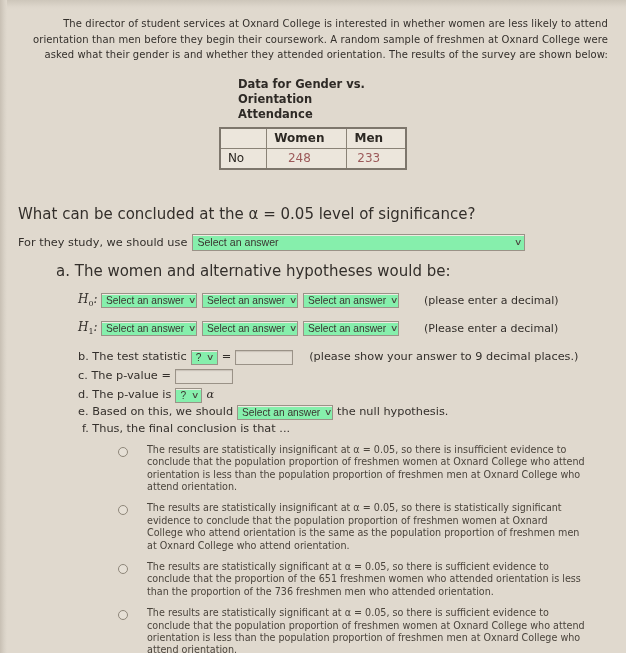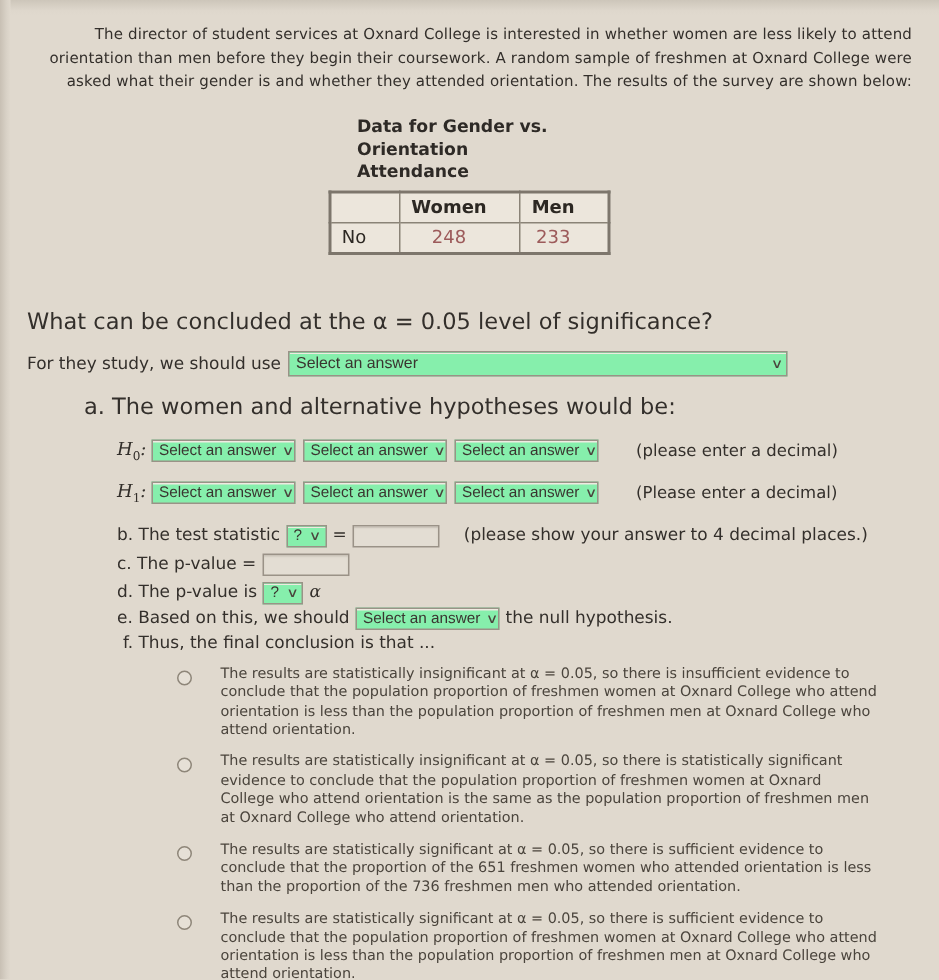--- a/index.html
+++ b/index.html
@@ -285,21 +285,21 @@
 
   <div class="item">
     <span>b. The test statistic</span>
     <span class="sel sel-qm">
       <span>?</span>
       <span class="caret">∨</span>
     </span>
     <span>=</span>
     <span class="txtbox txt-b"></span>
     <span style="width:8px"></span>
-    <span>(please show your answer to 4 decimal places.)</span>
+    <span>(please show your answer to 9 decimal places.)</span>
   </div>
 
   <div class="item">
     <span>c. The p-value =</span>
     <span class="txtbox txt-c"></span>
     <span style="width:8px"></span>
   </div>
 
   <div class="item" style="height:17px">
     <span>d. The p-value is</span>

